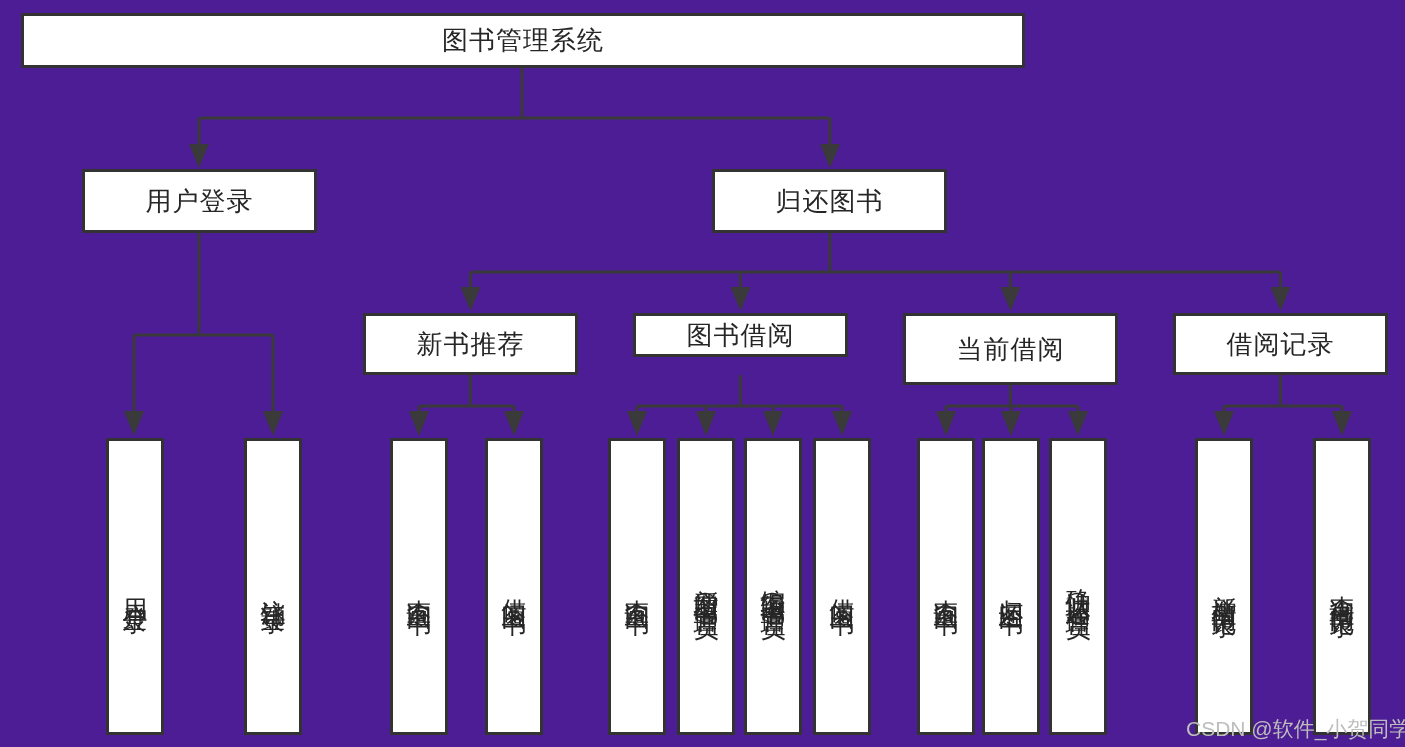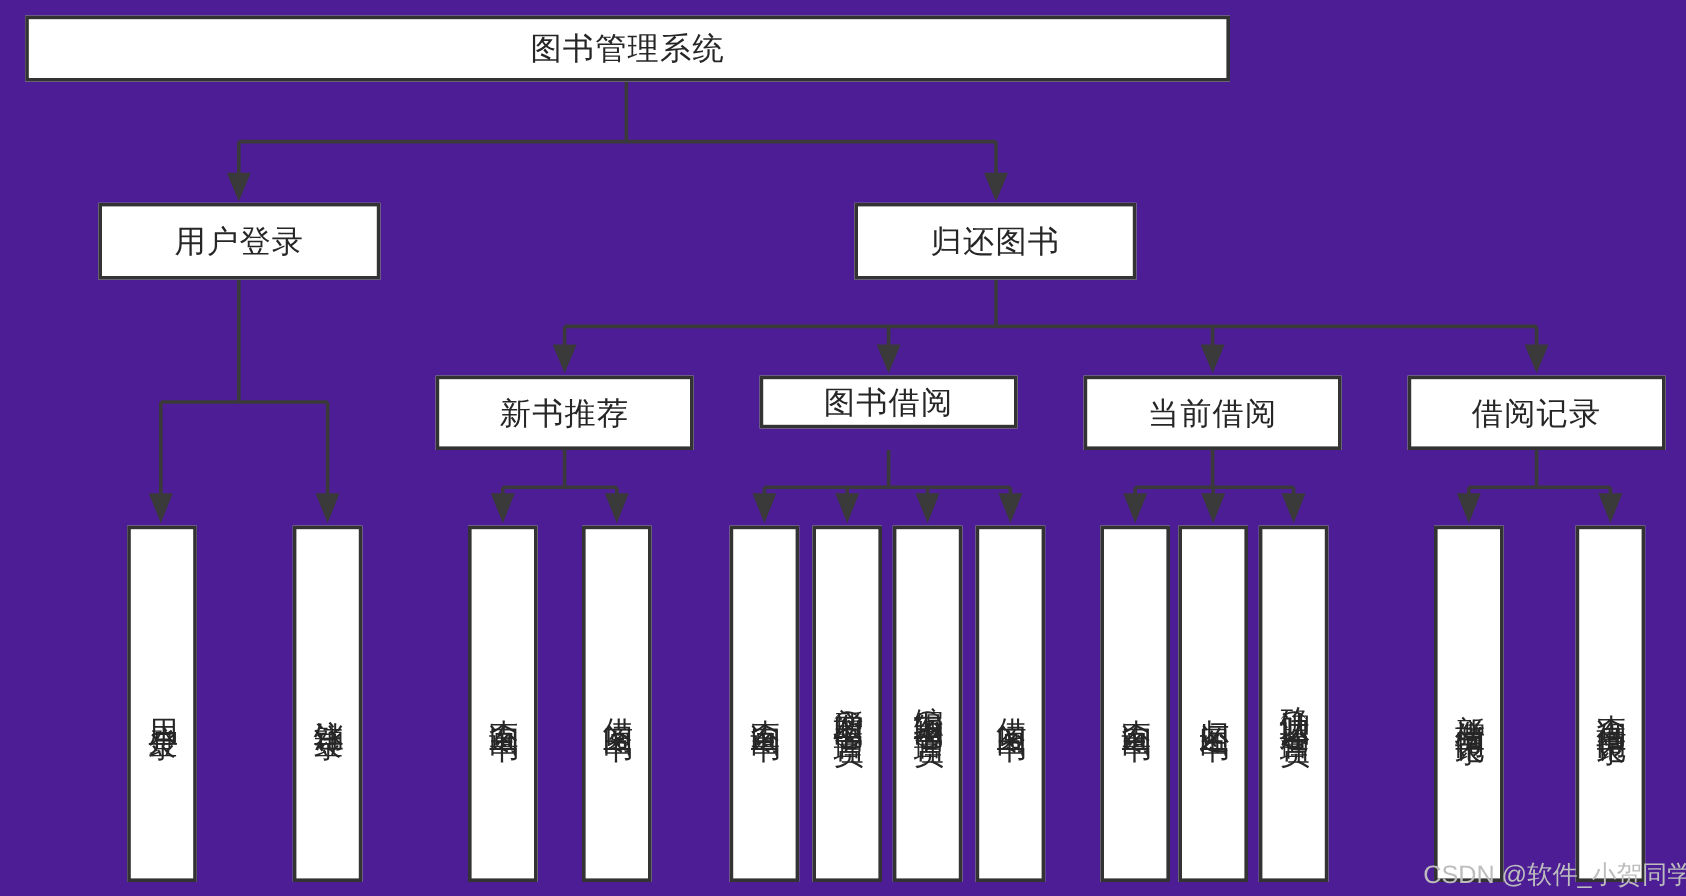--- a/index.html
+++ b/index.html
@@ -100,21 +100,21 @@
   <div class="node hbox" style="left:712px; top:169px; width:235px; height:64px;">
     <span>归还图书</span>
   </div>
 
   <div class="node hbox" style="left:363px; top:313px; width:215px; height:62px;">
     <span>新书推荐</span>
   </div>
   <div class="node hbox" style="left:633px; top:313px; width:215px; height:44px;">
     <span>图书借阅</span>
   </div>
-  <div class="node hbox" style="left:903px; top:313px; width:215px; height:62px;">
+  <div class="node hbox" style="left:903px; top:313px; width:215px; height:72px;">
     <span>当前借阅</span>
   </div>
   <div class="node hbox" style="left:1173px; top:313px; width:215px; height:62px;">
     <span>借阅记录</span>
   </div>
 
   <div class="node vbox" style="left:106px; top:438px; width:58px; height:297px;">
     <span class="vlabel">用户登录</span>
   </div>
   <div class="node vbox" style="left:244px; top:438px; width:58px; height:297px;">

